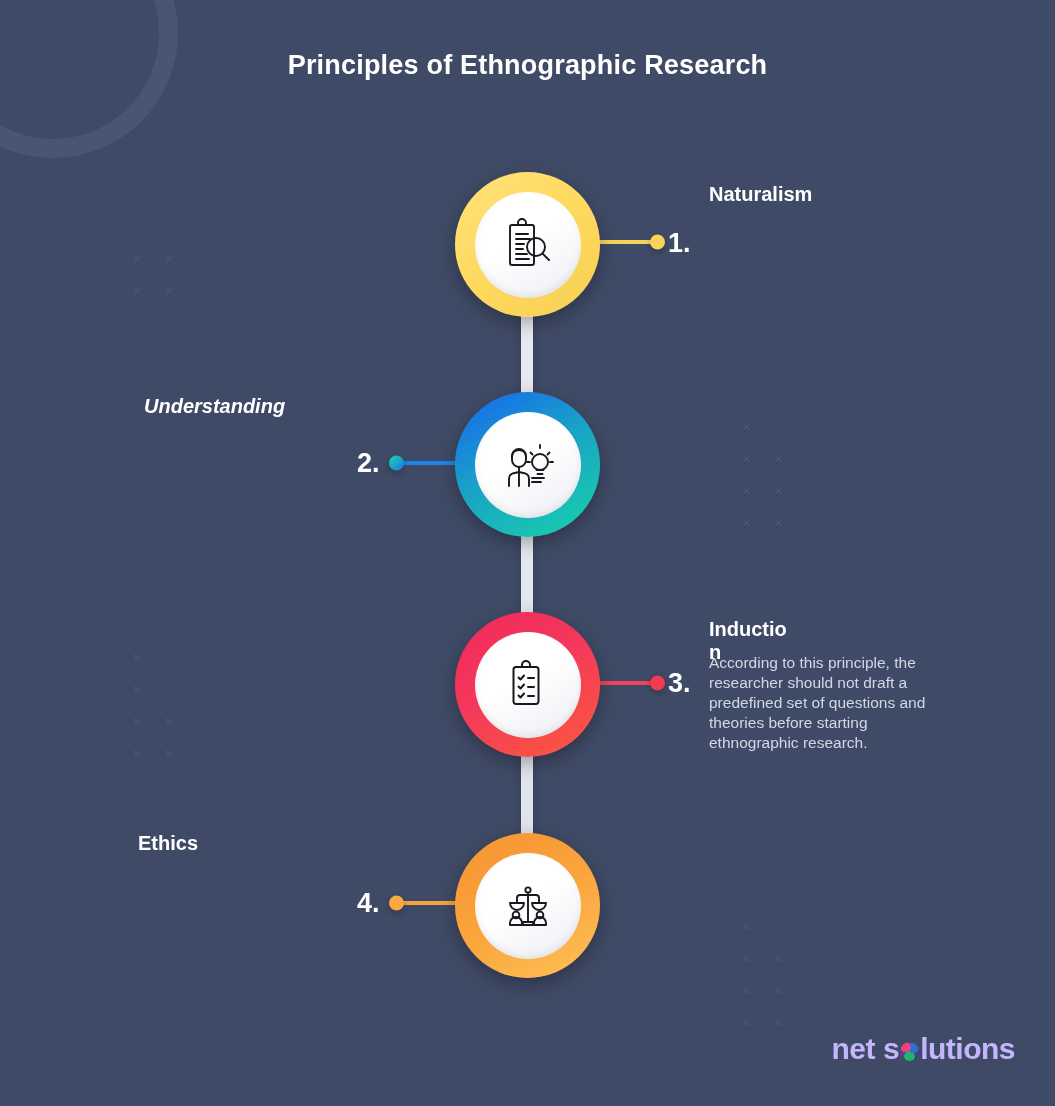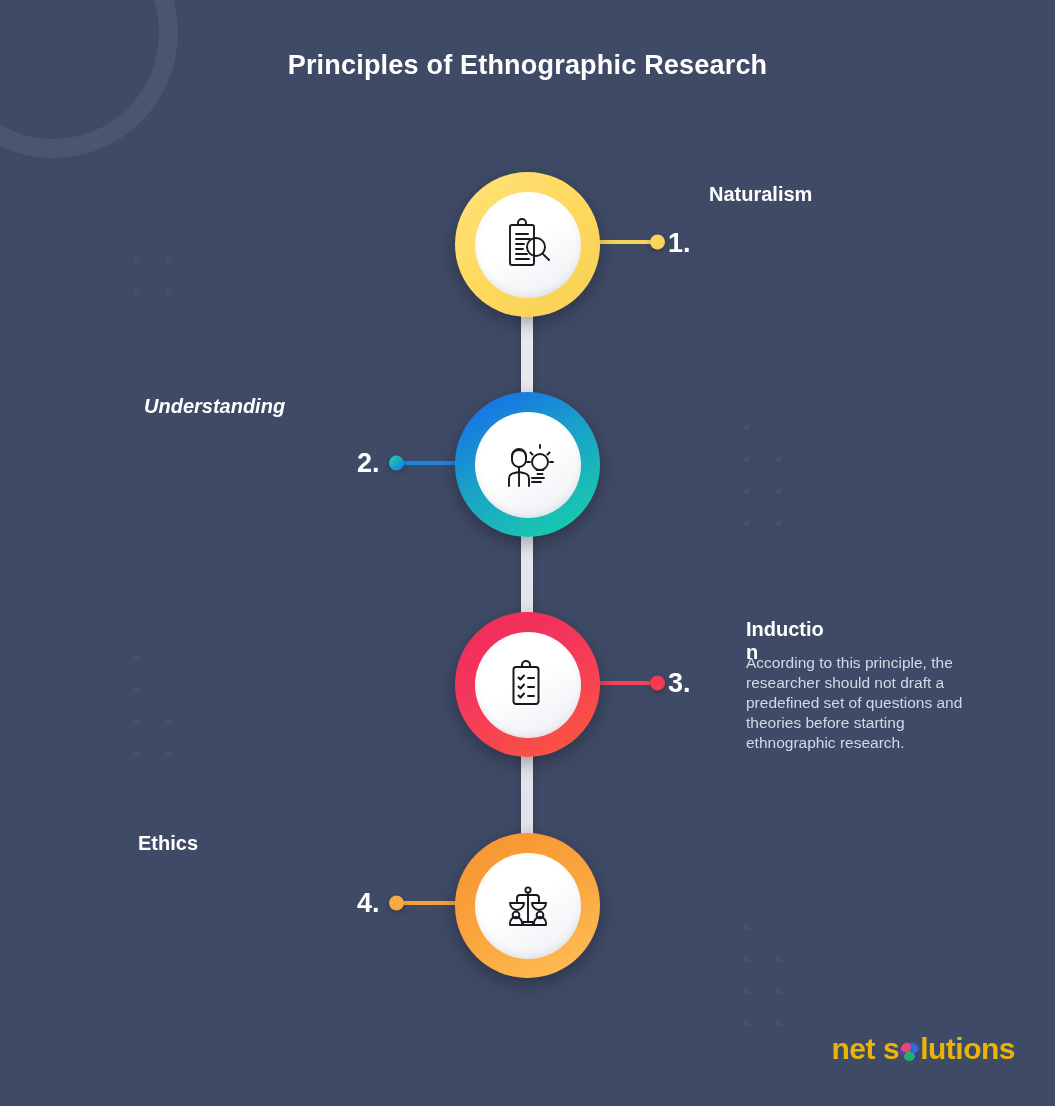--- a/index.html
+++ b/index.html
@@ -121,21 +121,21 @@
   }
   .block p {
     color:#d3d8e4;
     font-size:15.5px;
     line-height:20px;
     font-weight:normal;
   }
 
   .block-1 { left:709px; top:183px; width:232px; }
   .block-2 { left:144px; top:395px; width:208px;font-style:italic; }
-  .block-3 { left:746px; top:618px; width:235px; }
+  .block-3 { left:709px; top:618px; width:235px; }
   .block-4 { left:138px; top:832px; width:205px; }
 
   
   .clip-head {
     position:relative;
     width:86px;
     height:24px;
     overflow:visible;
     white-space:nowrap;
   }
@@ -147,21 +147,21 @@
     position:absolute; left:0; top:23px;
     color:#ffffff; font-size:20px; font-weight:bold;
   }
   .block-3 p { margin-top:11px; }
 
   
   .logo {
     position:absolute;
     right:40px; bottom:40px;
     display:flex; align-items:baseline;
-    color:#eab308;
+    color:#c4b5fd;
     font-size:30px;
     font-weight:bold;
     letter-spacing:-.5px;
   }
   .logo .sphere {
     display:inline-block;
     width:19px; height:19px;
     border-radius:50%;
     margin:0 1px;
     position:relative; top:2px;

